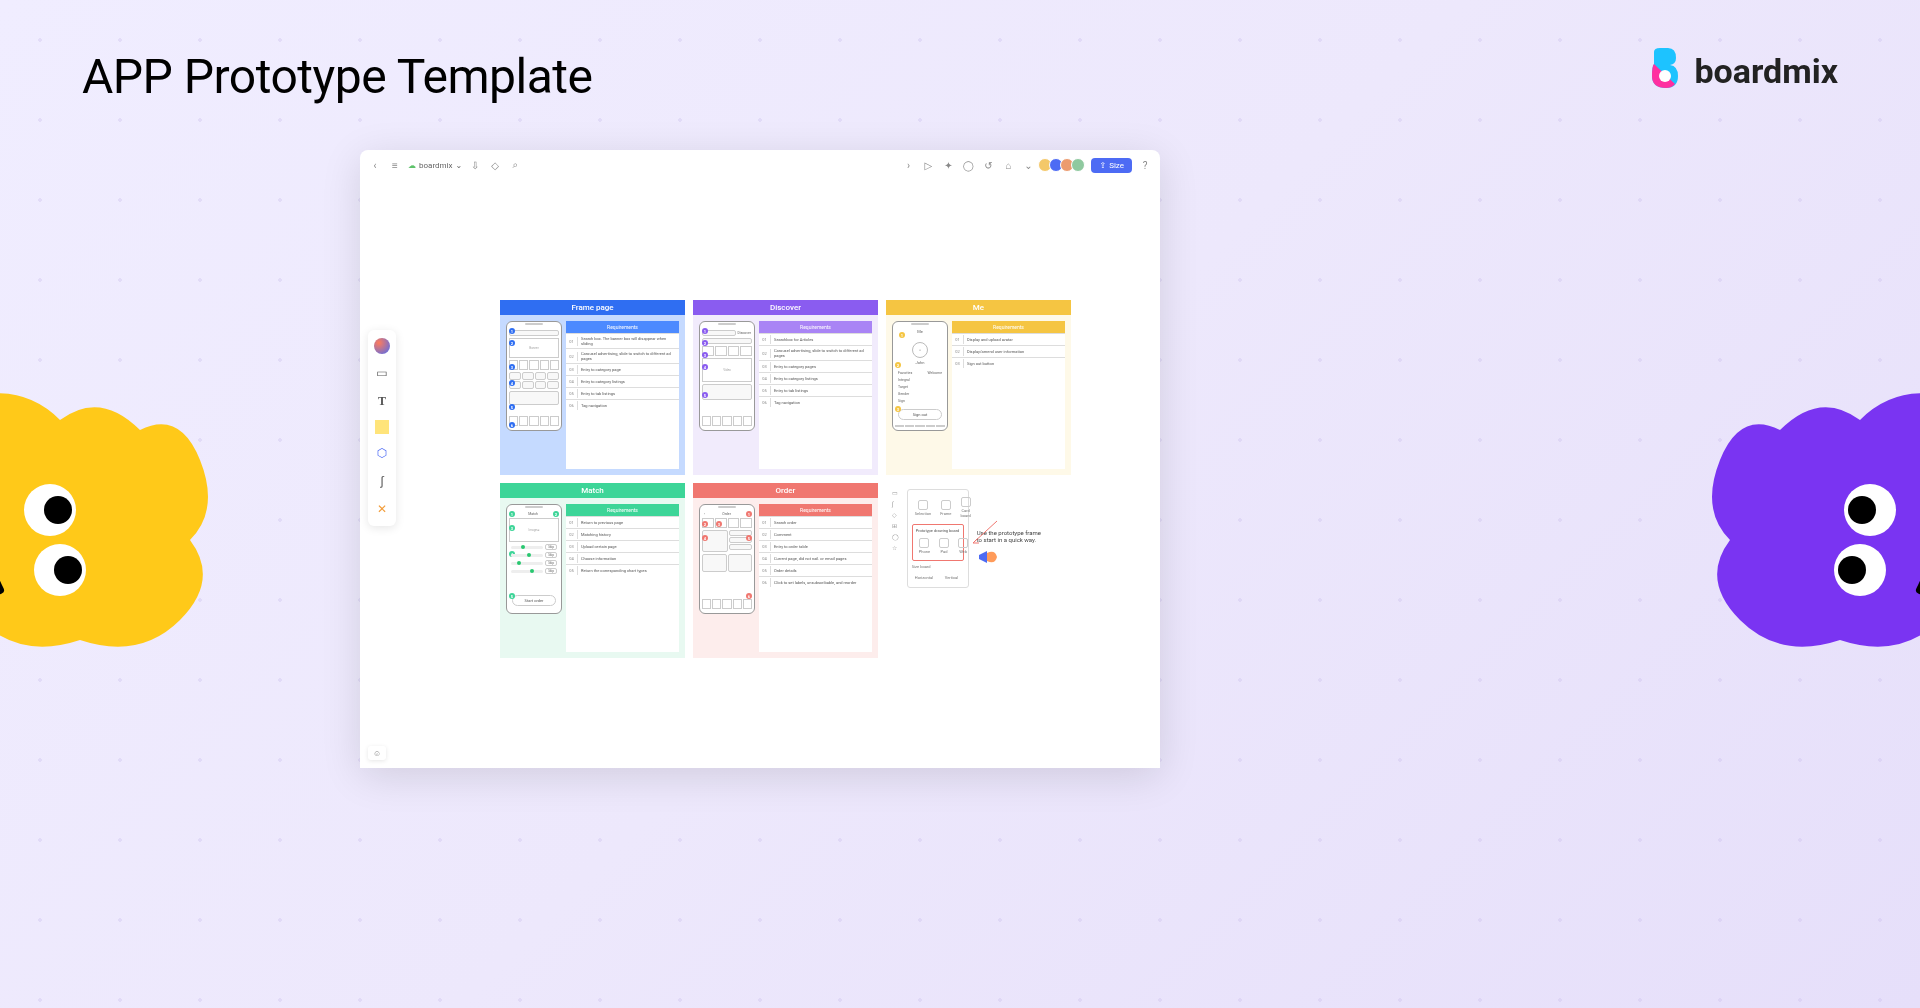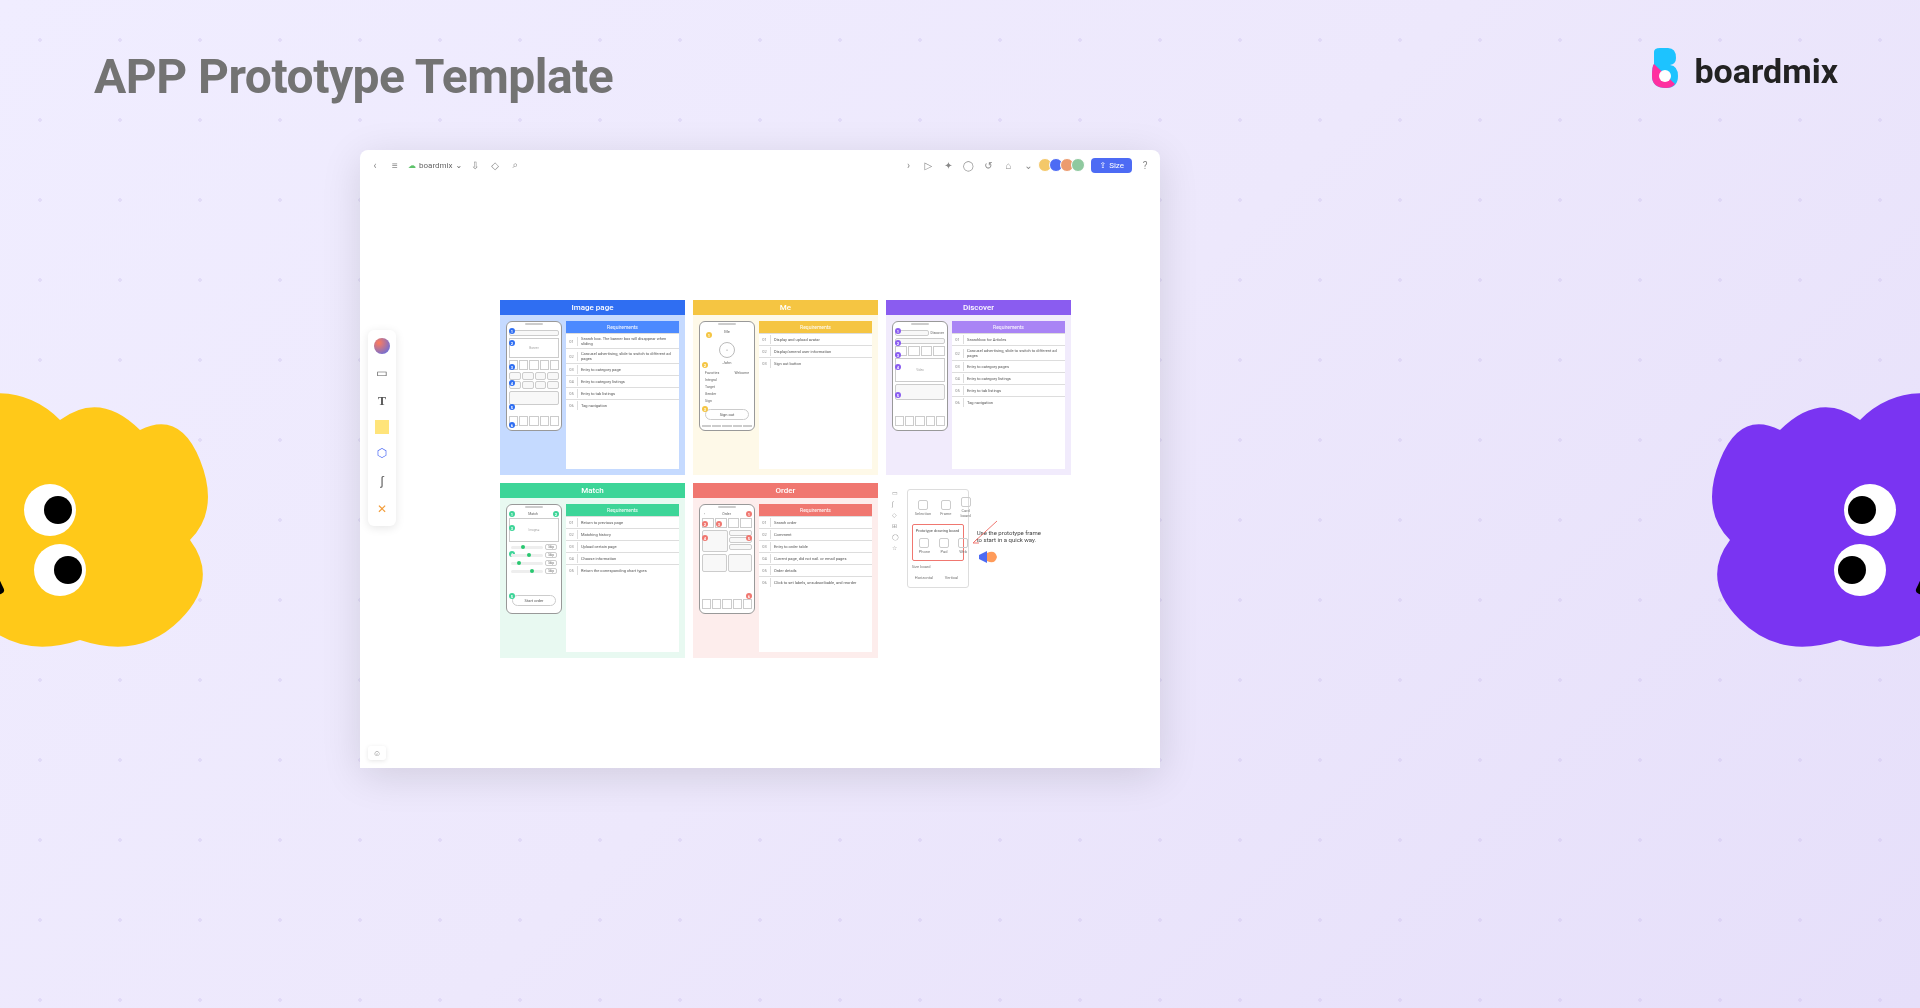--- a/index.html
+++ b/index.html
@@ -18,24 +18,24 @@
   inset: 0;
   background-image: radial-gradient(circle, #c4b8e8 2px, transparent 2px);
   background-size: 80px 80px;
   opacity: 0.3;
 }
 
 
 .page-title {
   position: absolute;
   top: 48px;
-  left: 94px;
+  left: 82px;
   font-size: 48px;
-  font-weight: 700;
-  color: #737373;
+  font-weight: 400;
+  color: #000000;
   letter-spacing: -0.5px;
 }
 
 
 .brand {
   position: absolute;
   top: 48px;
   right: 82px;
   display: flex;
   align-items: center;
@@ -414,21 +414,21 @@
       <div class="tool-btn" style="font-weight:bold;font-family:serif;">T</div>
       <div class="tool-btn" style="background:#ffe47a;width:14px;height:14px;"></div>
       <div class="tool-btn" style="color:#4d6bf4;">⬡</div>
       <div class="tool-btn">∫</div>
       <div class="tool-btn" style="color:#f29d3b;">✕</div>
     </div>
 
     <div class="sections">
 
       <div class="section sec-blue">
-        <div class="section-header">Image page</div>
+        <div class="section-header">Frame page</div>
         <div class="section-body">
           <div class="phone">
             <div class="marker m-blue" style="top:6px;left:2px;">1</div>
             <div class="phone-row" style="margin-top:4px;"></div>
             <div class="phone-big" style="border:0.5px solid #ccc;">
               <span>Banner</span>
               <div class="marker m-blue" style="top:18px;left:2px;">2</div>
             </div>
             <div class="phone-nav">
                 <div></div>
@@ -483,20 +483,82 @@
                 <div class="req-text">Entry to tab listings</div>
               </div>
             <div class="req-row">
                 <div class="req-num">06</div>
                 <div class="req-text">Tag navigation</div>
               </div>
           </div>
         </div>
       </div>
 
+      <div class="section sec-purple">
+        <div class="section-header">Discover</div>
+        <div class="section-body">
+          <div class="phone">
+            <div style="display:flex;gap:1px;margin-top:4px;">
+                <div class="phone-row" style="flex:1;"></div>
+                <div style="font-size:3.5px;padding:1px;">Discover</div>
+              </div>
+            <div class="marker m-purple" style="top:6px;left:2px;">1</div>
+            <div class="phone-row"></div>
+            <div class="marker m-purple" style="top:18px;left:2px;">2</div>
+            <div class="phone-nav">
+                <div></div>
+                <div></div>
+                <div></div>
+                <div></div>
+              </div>
+            <div class="marker m-purple" style="top:30px;left:2px;">3</div>
+            <div class="phone-big" style="border:0.5px solid #ccc;height:24px;">
+                <span>Video</span>
+              </div>
+            <div class="marker m-purple" style="top:42px;left:2px;">4</div>
+            <div class="phone-row" style="height:16px;"></div>
+            <div class="marker m-purple" style="top:70px;left:2px;">5</div>
+            <div class="phone-nav" style="margin-top:auto;">
+                <div></div>
+                <div></div>
+                <div></div>
+                <div></div>
+                <div></div>
+              </div>
+          </div>
+          <div class="req-table">
+            <div class="req-header">Requirements</div>
+            <div class="req-row">
+                <div class="req-num">01</div>
+                <div class="req-text">Searchbox for Articles</div>
+              </div>
+            <div class="req-row">
+                <div class="req-num">02</div>
+                <div class="req-text">Carousel advertising, slide to switch to different ad pages</div>
+              </div>
+            <div class="req-row">
+                <div class="req-num">03</div>
+                <div class="req-text">Entry to category pages</div>
+              </div>
+            <div class="req-row">
+                <div class="req-num">04</div>
+                <div class="req-text">Entry to category listings</div>
+              </div>
+            <div class="req-row">
+                <div class="req-num">05</div>
+                <div class="req-text">Entry to tab listings</div>
+              </div>
+            <div class="req-row">
+                <div class="req-num">06</div>
+                <div class="req-text">Tag navigation</div>
+              </div>
+          </div>
+        </div>
+      </div>
+
       <div class="section sec-yellow">
         <div class="section-header">Me</div>
         <div class="section-body">
           <div class="phone">
             <div style="text-align:center;font-size:4px;margin-top:3px;">Me</div>
             <div class="profile-top">
               <div class="marker m-yellow" style="top:10px;left:6px;">1</div>
               <div class="avatar-circle">☺</div>
               <div style="font-size:4px;">John</div>
             </div>
@@ -539,82 +601,20 @@
                 <div class="req-num">01</div>
                 <div class="req-text">Display and upload avatar</div>
               </div>
             <div class="req-row">
                 <div class="req-num">02</div>
                 <div class="req-text">Display/amend user information</div>
               </div>
             <div class="req-row">
                 <div class="req-num">03</div>
                 <div class="req-text">Sign out button</div>
-              </div>
-          </div>
-        </div>
-      </div>
-
-      <div class="section sec-purple">
-        <div class="section-header">Discover</div>
-        <div class="section-body">
-          <div class="phone">
-            <div style="display:flex;gap:1px;margin-top:4px;">
-                <div class="phone-row" style="flex:1;"></div>
-                <div style="font-size:3.5px;padding:1px;">Discover</div>
-              </div>
-            <div class="marker m-purple" style="top:6px;left:2px;">1</div>
-            <div class="phone-row"></div>
-            <div class="marker m-purple" style="top:18px;left:2px;">2</div>
-            <div class="phone-nav">
-                <div></div>
-                <div></div>
-                <div></div>
-                <div></div>
-              </div>
-            <div class="marker m-purple" style="top:30px;left:2px;">3</div>
-            <div class="phone-big" style="border:0.5px solid #ccc;height:24px;">
-                <span>Video</span>
-              </div>
-            <div class="marker m-purple" style="top:42px;left:2px;">4</div>
-            <div class="phone-row" style="height:16px;"></div>
-            <div class="marker m-purple" style="top:70px;left:2px;">5</div>
-            <div class="phone-nav" style="margin-top:auto;">
-                <div></div>
-                <div></div>
-                <div></div>
-                <div></div>
-                <div></div>
-              </div>
-          </div>
-          <div class="req-table">
-            <div class="req-header">Requirements</div>
-            <div class="req-row">
-                <div class="req-num">01</div>
-                <div class="req-text">Searchbox for Articles</div>
-              </div>
-            <div class="req-row">
-                <div class="req-num">02</div>
-                <div class="req-text">Carousel advertising, slide to switch to different ad pages</div>
-              </div>
-            <div class="req-row">
-                <div class="req-num">03</div>
-                <div class="req-text">Entry to category pages</div>
-              </div>
-            <div class="req-row">
-                <div class="req-num">04</div>
-                <div class="req-text">Entry to category listings</div>
-              </div>
-            <div class="req-row">
-                <div class="req-num">05</div>
-                <div class="req-text">Entry to tab listings</div>
-              </div>
-            <div class="req-row">
-                <div class="req-num">06</div>
-                <div class="req-text">Tag navigation</div>
               </div>
           </div>
         </div>
       </div>
 
       <div class="section sec-green">
         <div class="section-header">Match</div>
         <div class="section-body">
           <div class="phone">
             <div style="display:flex;justify-content:space-between;font-size:3.5px;margin-top:3px;padding:0 2px;">

